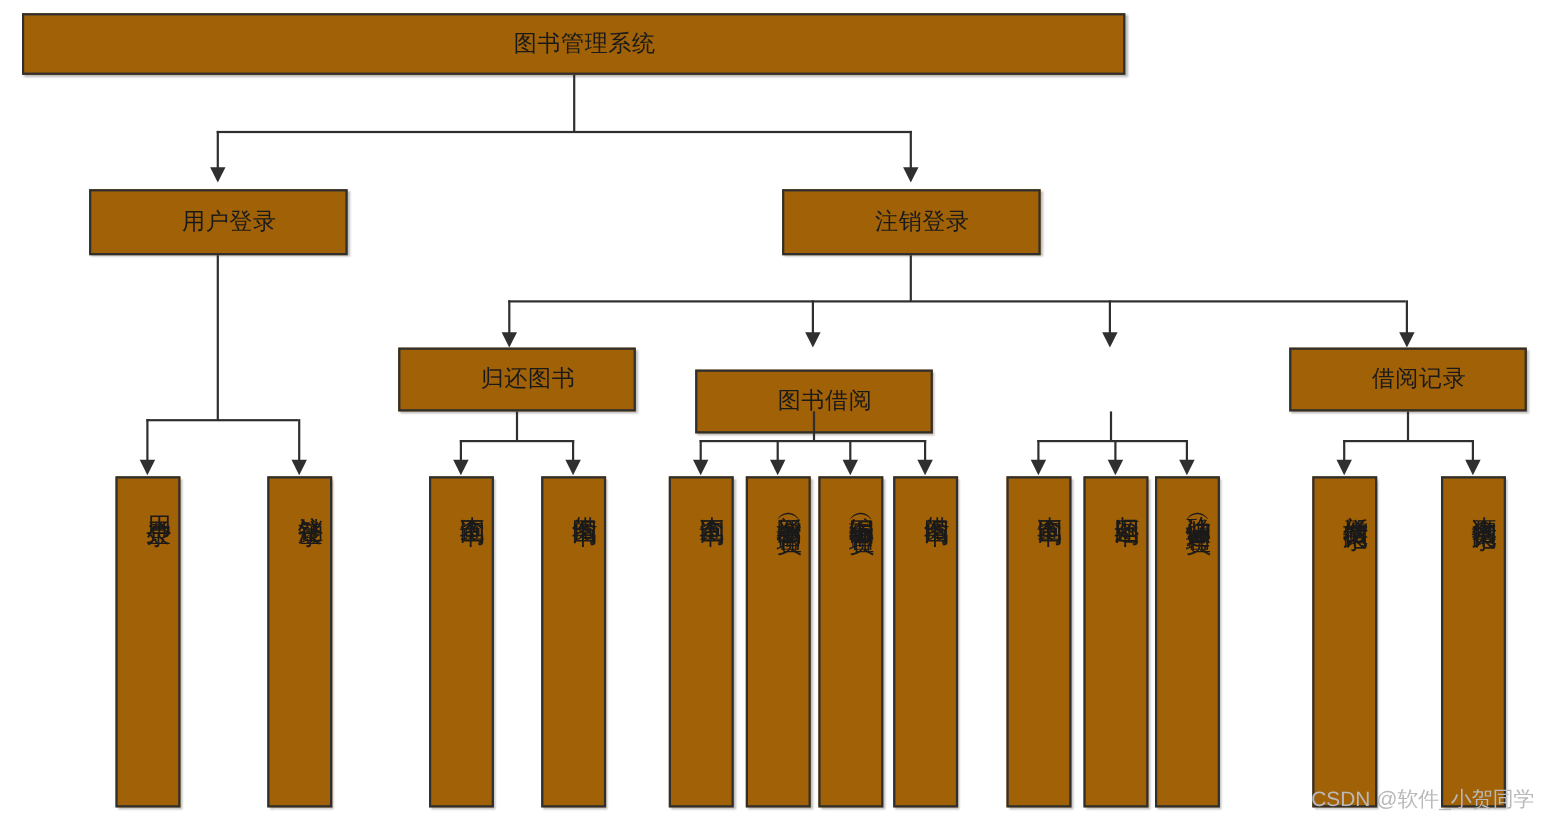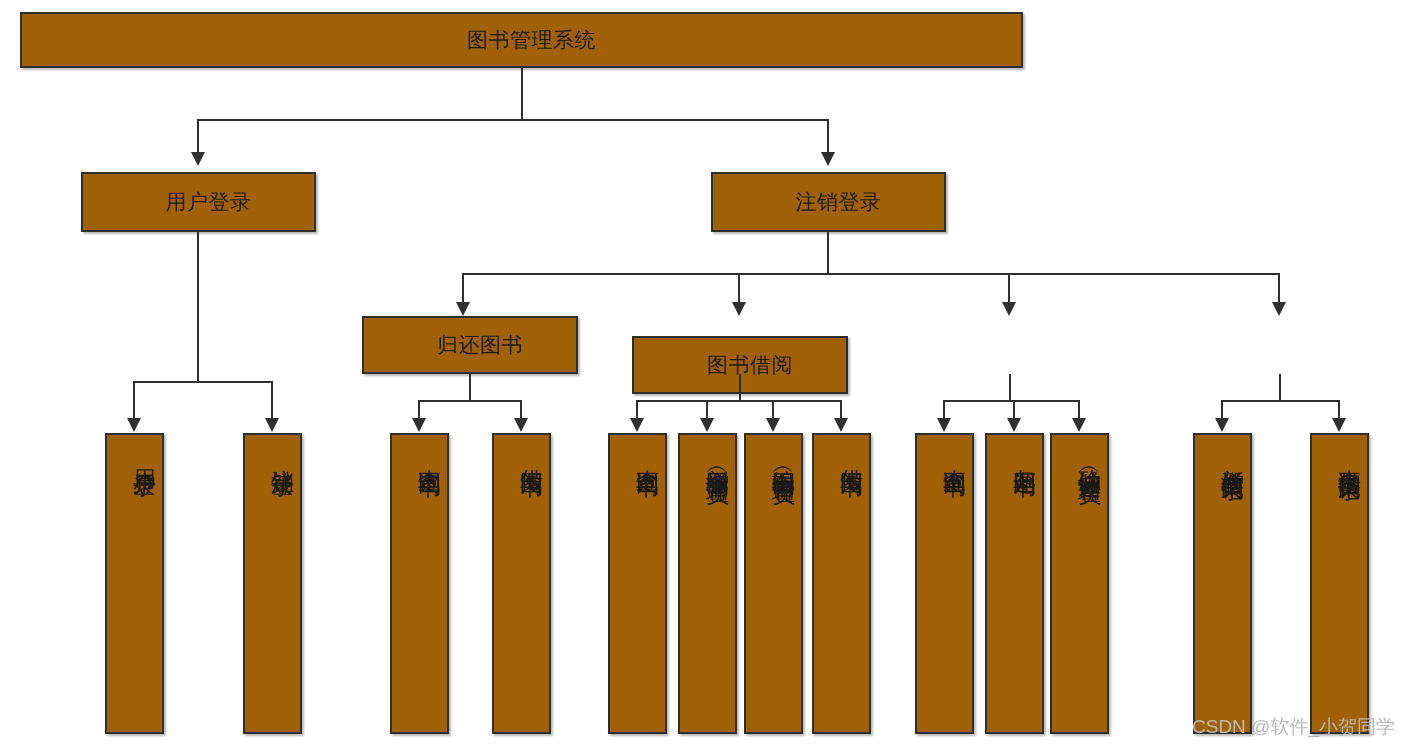--- a/index.html
+++ b/index.html
@@ -120,20 +120,23 @@
   <div class="arrow" style="left:1002px; top:302px;"></div>
   <div class="vline" style="left:1278px; top:273px; width:2px; height:32px;"></div>
   <div class="arrow" style="left:1272px; top:302px;"></div>
 
   <div class="node" style="left:362px; top:316px; width:216px; height:58px;">
     <span class="label">归还图书</span>
   </div>
   <div class="node" style="left:632px; top:336px; width:216px; height:58px;">
     <span class="label">图书借阅</span>
   </div>
+  <div class="node" style="left:1172px; top:316px; width:216px; height:58px;">
+    <span class="label">借阅记录</span>
+  </div>
 
   <div class="vline" style="left:469px; top:374px; width:2px; height:27px;"></div>
   <div class="hline" style="left:418px; top:400px; width:104px; height:2px;"></div>
   <div class="vline" style="left:418px; top:400px; width:2px; height:21px;"></div>
   <div class="arrow" style="left:412px; top:418px;"></div>
   <div class="vline" style="left:520px; top:400px; width:2px; height:21px;"></div>
   <div class="arrow" style="left:514px; top:418px;"></div>
 
   <div class="vline" style="left:739px; top:374px; width:2px; height:27px;"></div>
   <div class="hline" style="left:636px; top:400px; width:206px; height:2px;"></div>

